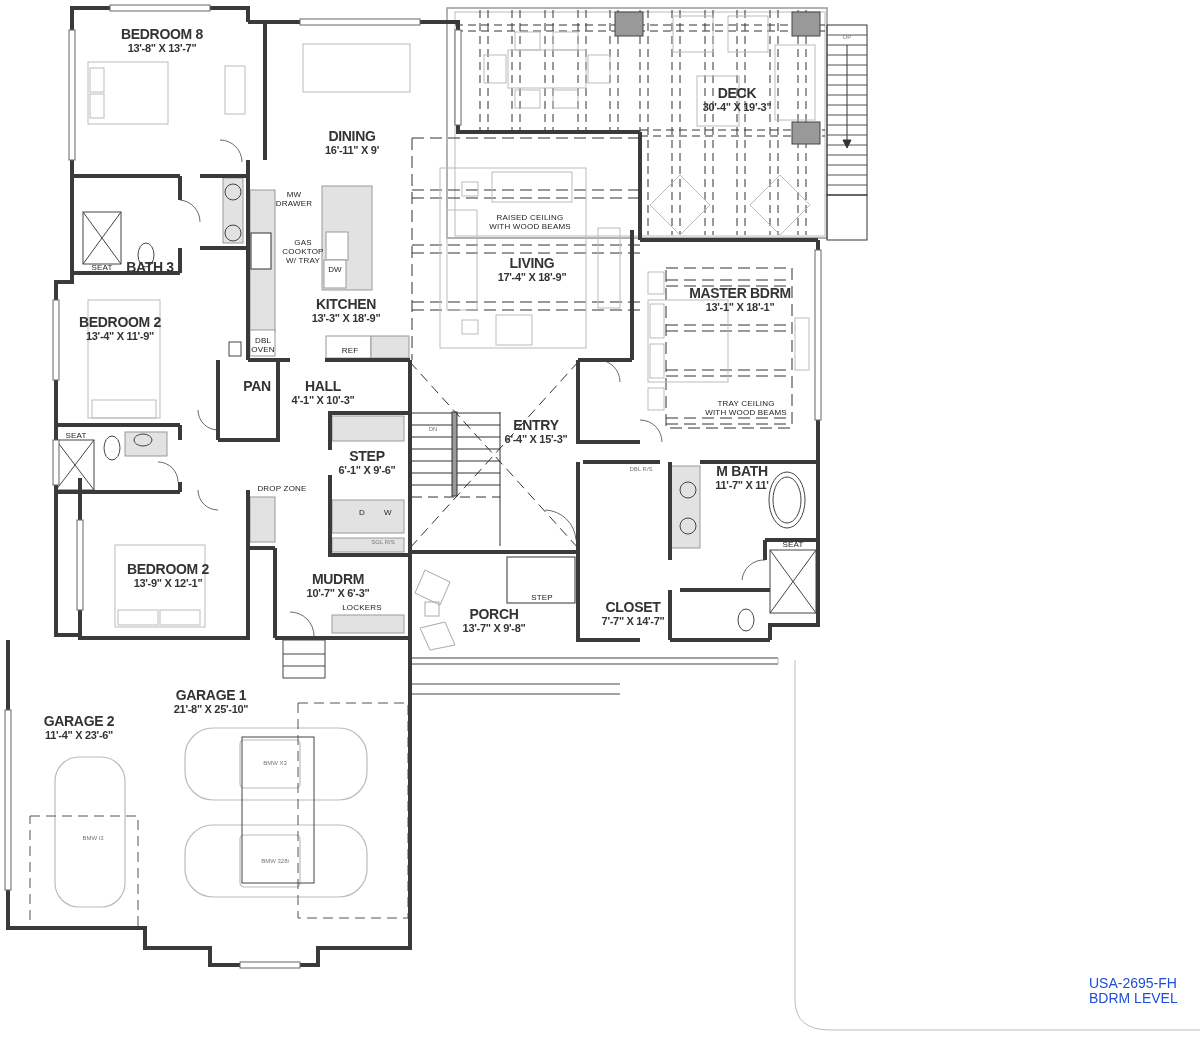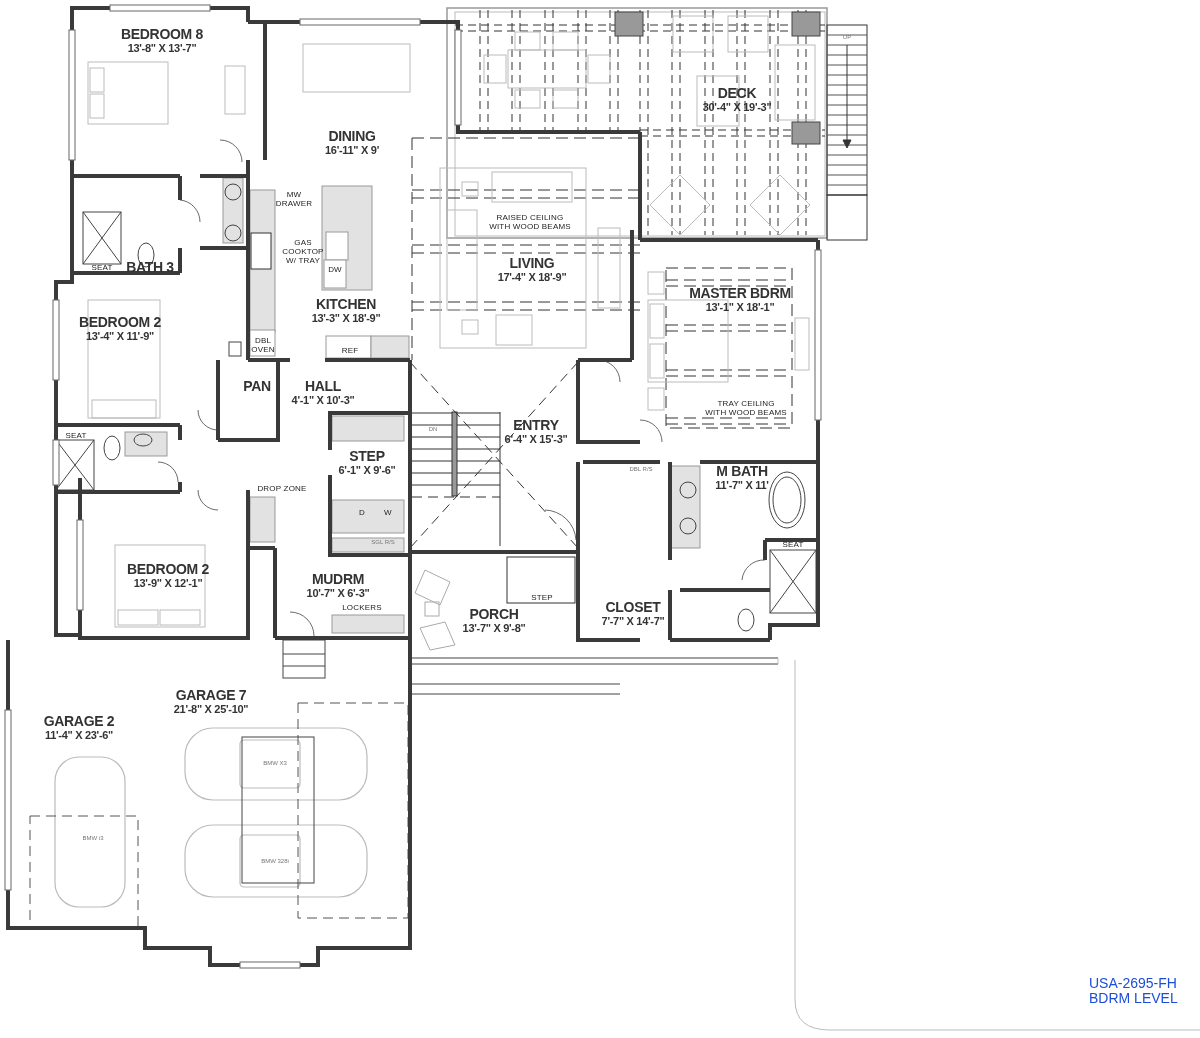--- a/index.html
+++ b/index.html
@@ -397,21 +397,21 @@
 </div>
 <div class="lbl" style="left:494px; top:607px;">
   <div class="rname">PORCH</div>
   <div class="rdim">13'-7" X 9'-8"</div>
 </div>
 <div class="lbl" style="left:633px; top:600px;">
   <div class="rname">CLOSET</div>
   <div class="rdim">7'-7" X 14'-7"</div>
 </div>
 <div class="lbl" style="left:211px; top:688px;">
-  <div class="rname">GARAGE 7</div>
+  <div class="rname">GARAGE 1</div>
   <div class="rdim">21'-8" X 25'-10"</div>
 </div>
 <div class="lbl" style="left:79px; top:714px;">
   <div class="rname">GARAGE 2</div>
   <div class="rdim">11'-4" X 23'-6"</div>
 </div>
 
 <div class="lbl note" style="left:294px; top:191px;">
   <div>MW</div>
   <div>DRAWER</div>

